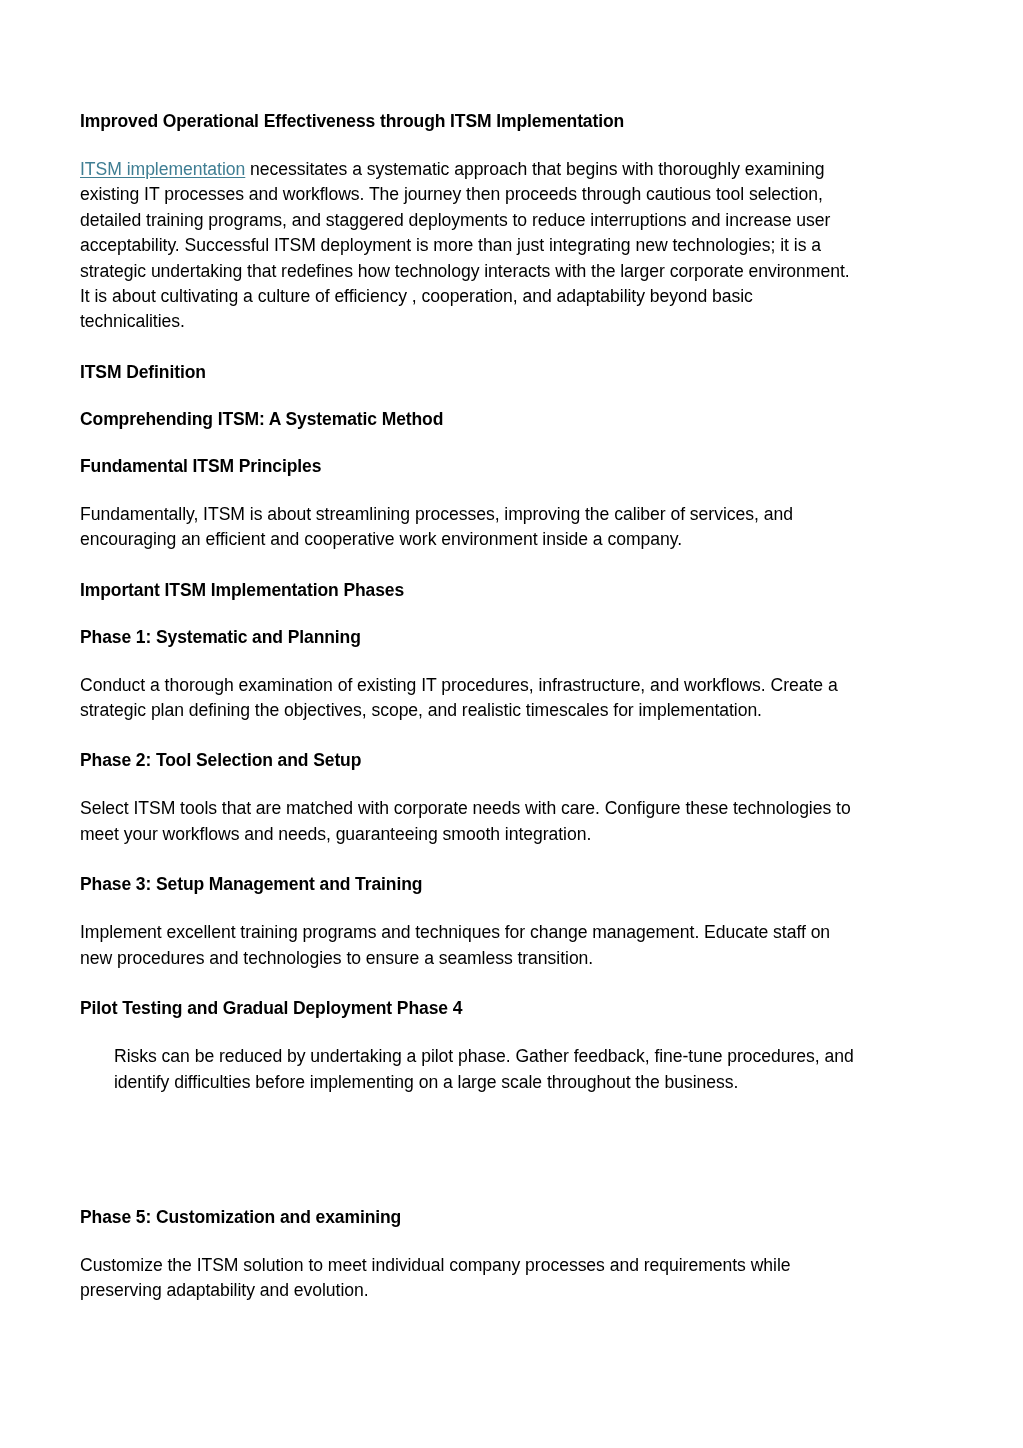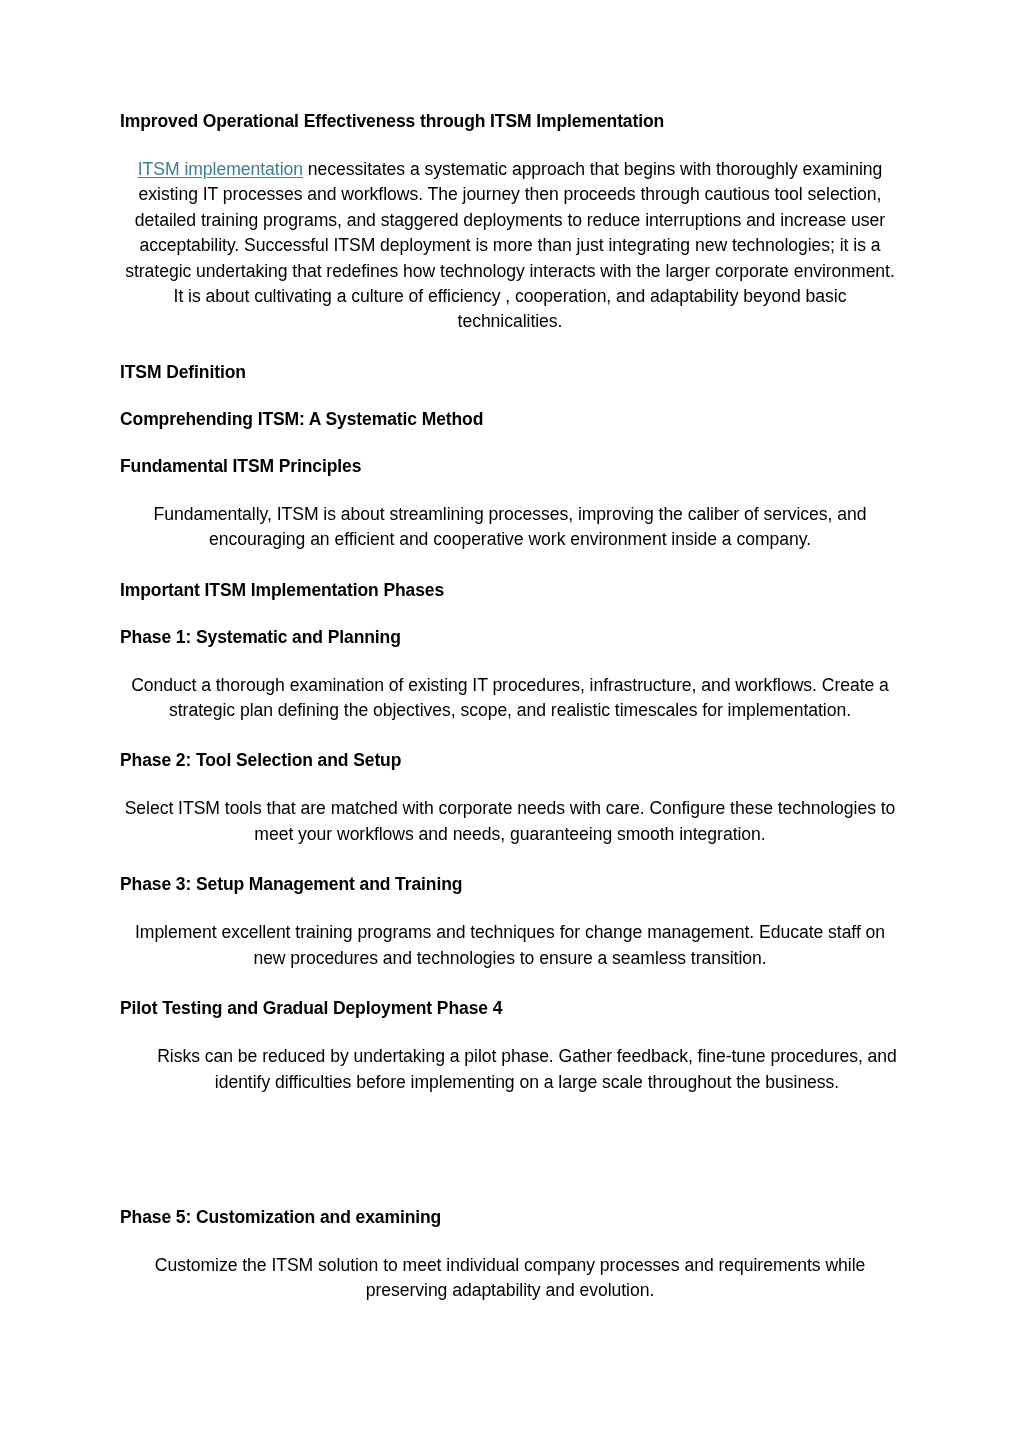--- a/index.html
+++ b/index.html
@@ -16,21 +16,21 @@
     color: #000000;
     -webkit-font-smoothing: antialiased;
   }
 
   .page {
     position: relative;
     width: 1023px;
     height: 1448px;
     background: #ffffff;
     box-sizing: border-box;
-    padding: 110px 123px 0 120px;
+    padding: 110px 123px 0 80px;
     overflow: hidden;
   }
 
   .doc-body {
     width: 780px;
   }
 
   h2.doc-heading {
     font-size: 17.5px;
     line-height: 22px;
@@ -40,21 +40,20 @@
     color: #000000;
   }
 
   p.doc-paragraph {
     font-size: 17.6px;
     line-height: 25.4px;
     font-weight: normal;
     margin: 0 0 26px 0;
     color: #000000;
     letter-spacing: -0.05px;
-    text-align: center;
   }
 
   p.doc-paragraph.tight {
     margin-bottom: 25px;
     margin-left: 34px;
   }
 
   .doc-link {
     color: #3f7e93;
     text-decoration: underline;

